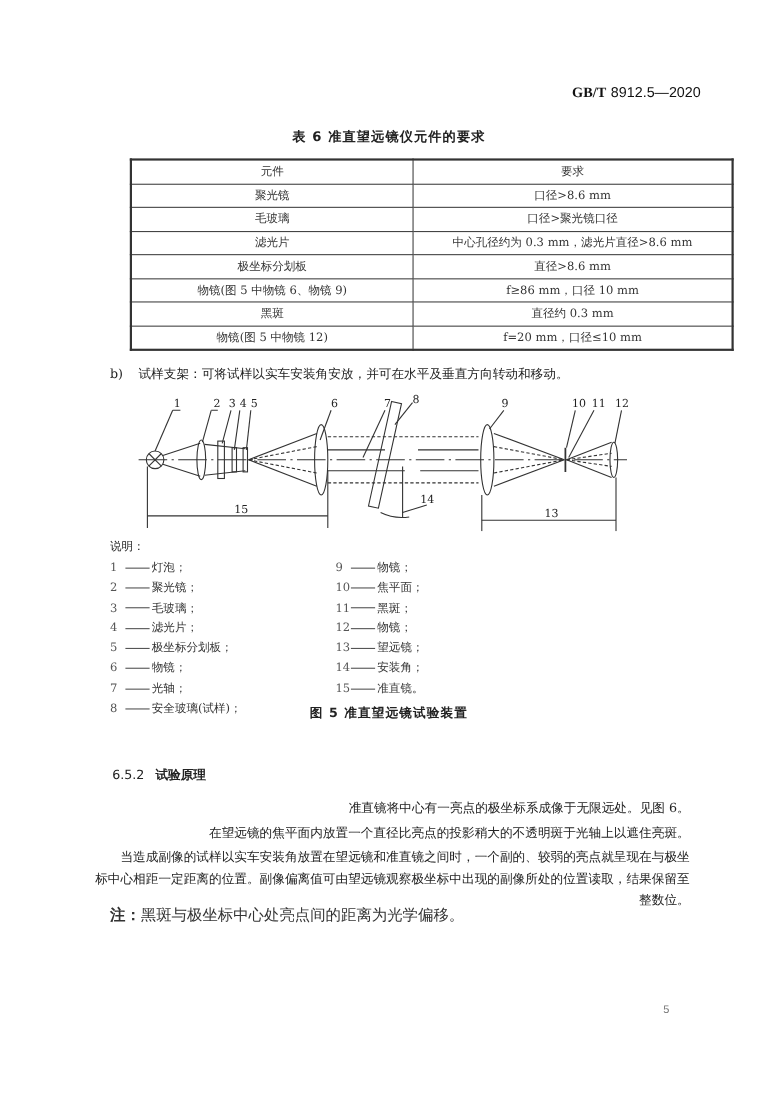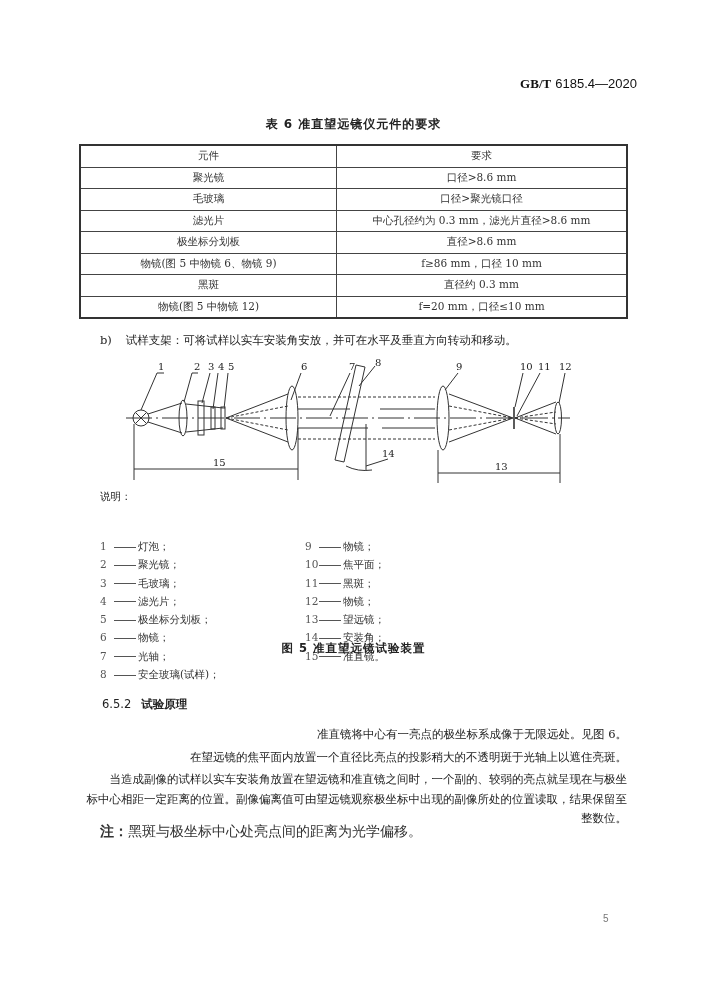--- a/index.html
+++ b/index.html
@@ -7,46 +7,46 @@
          font-family: "DejaVu Serif", serif; color: #222; }
   .abs { position: absolute; }
   .std-no { right: 70px; top: 76px; font-size: 13px; color: #111; }
   .std-no b { font-family: "Liberation Serif", serif; font-weight: bold; }
   .std-no span.num { font-family: "Liberation Sans", sans-serif; }
   .tbl-title { left: 0; width: 707px; top: 116px; text-align: center; font-size: 12px;
                font-weight: bold; font-family: "DejaVu Sans", sans-serif; letter-spacing: 1px; }
   table.req { position: absolute; left: 79px; top: 144px; width: 549px; border-collapse: collapse;
               font-size: 10.5px; color: #333; }
   table.req td { border: 1px solid #444; height: 20.5px; text-align: center; padding: 0; }
-  table.req { border: 2px solid #333; }
+  table.req { border: 2px solid #333; margin-left: 39px; }
   table.req td.c1 { width: 255px; }
   .para-b { left: 100px; top: 333px; font-size: 11.5px; color: #222; }
   .para-b .lbl { margin-right: 14px; }
   svg.diagram { position: absolute; left: 120px; top: 358px; }
   .legend-title { left: 100px; top: 490px; font-size: 10.5px; }
-  .legend { font-size: 10.5px; color: #333; margin-top: 31px; }
+  .legend { font-size: 10.5px; color: #333; }
   .legend .row { height: 18.3px; white-space: nowrap; }
   .legend .num { display: inline-block; width: 14px; color: #555; }
   .legend .dash { display: inline-block; width: 22px; border-top: 1px solid #555; vertical-align: middle; margin-right: 2px; }
   .fig-title { left: 0; width: 707px; top: 641px; text-align: center; font-size: 11.5px; font-weight: bold;
                font-family: "DejaVu Sans", sans-serif; letter-spacing: 1px; }
   .sec-head { left: 78px; top: 697px; font-size: 11.5px; font-weight: bold; font-family: "DejaVu Sans", sans-serif; margin-left: 24px; }
   .sec-head .secno { margin-right: 10px; font-weight: normal; }
   .body-text { left: 78px; width: 552px; font-size: 11.5px; line-height: 19.5px; color: #222; }
   .body-text p { margin: 3px; text-indent: 24px; text-align: right; }
   .note { left: 100px; top: 823px; font-size: 14px; color: #333; }
   .note b { font-family: "DejaVu Sans", sans-serif; }
   .page-no { left: 603px; top: 913px; font-size: 10px; color: #777; font-family: "Liberation Sans", sans-serif; }
 </style>
 </head>
 <body>
 
 <div class="abs std-no">
   <b>GB/T</b>
-  <span class="num">6185.4—2020</span>
+  <span class="num">8912.5—2020</span>
 </div>
 
 <div class="abs tbl-title">表 6   准直望远镜仪元件的要求</div>
 
 <table class="req">
   <tbody id="tbody">
       <tr>
         <td class="c1">元件</td>
         <td>要求</td>
       </tr>

